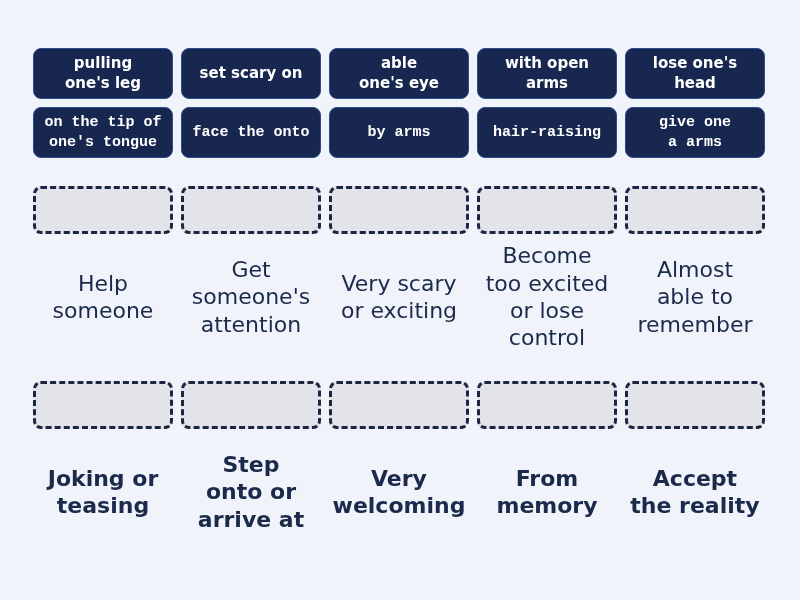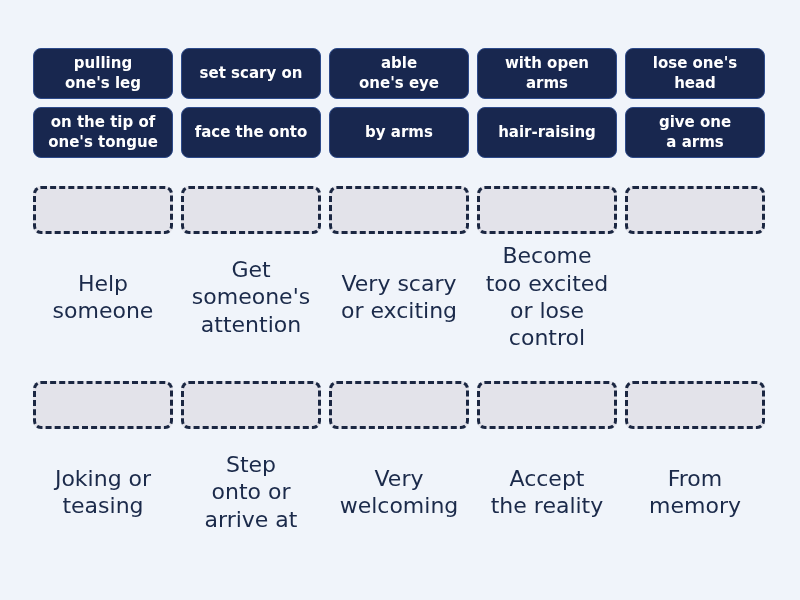--- a/index.html
+++ b/index.html
@@ -14,25 +14,25 @@
   .board {
     width: 732px;
     margin-left: 33px;
   }
   .row {
     display: grid;
     grid-template-columns: repeat(5, 140px);
     gap: 8px;
   }
   .tiles-row-1 { margin-top: 48px; border-radius: 14px; }
-  .tiles-row-2 { margin-top: 8px; }
+  .tiles-row-2 { margin-top: 8px; font-family: Liberation Mono, monospace; }
   .slots-row-1 { margin-top: 28px; }
   .slots-row-2 { margin-top: 21px; }
   .defs-row-1  { height: 126px; }
-  .defs-row-2  { height: 126px; }
+  .defs-row-2  { height: 126px; font-weight: bold; }
 
   .tile {
     height: 51px;
     box-sizing: border-box;
     background: #18274f;
     border: 1px solid #2d4a8a;
     border-radius: 8px;
     display: flex;
     align-items: center;
     justify-content: center;
@@ -132,20 +132,25 @@
     <div class="def">
         <span class="txt">Very scary
 or exciting</span>
       </div>
     <div class="def">
         <span class="txt">Become
 too excited
 or lose
 control</span>
       </div>
+    <div class="def">
+        <span class="txt">Almost
+able to
+remember</span>
+      </div>
   </div>
 
   <div class="row slots-row-2">
     <div class="slot"></div>
     <div class="slot"></div>
     <div class="slot"></div>
     <div class="slot"></div>
     <div class="slot"></div>
   </div>
 
@@ -157,22 +162,22 @@
     <div class="def">
         <span class="txt">Step
 onto or
 arrive at</span>
       </div>
     <div class="def">
         <span class="txt">Very
 welcoming</span>
       </div>
     <div class="def">
+        <span class="txt">From
+memory</span>
+      </div>
+    <div class="def">
         <span class="txt">Accept
 the reality</span>
-      </div>
-    <div class="def">
-        <span class="txt">From
-memory</span>
       </div>
   </div>
 
 </div>
 
 </body></html>

